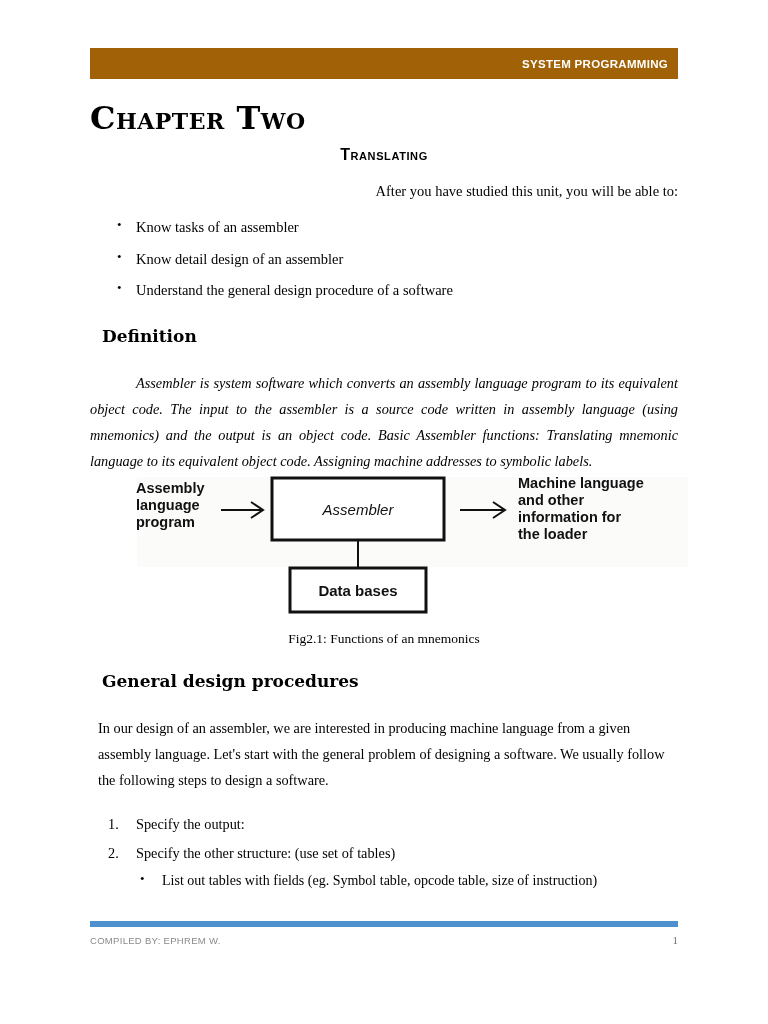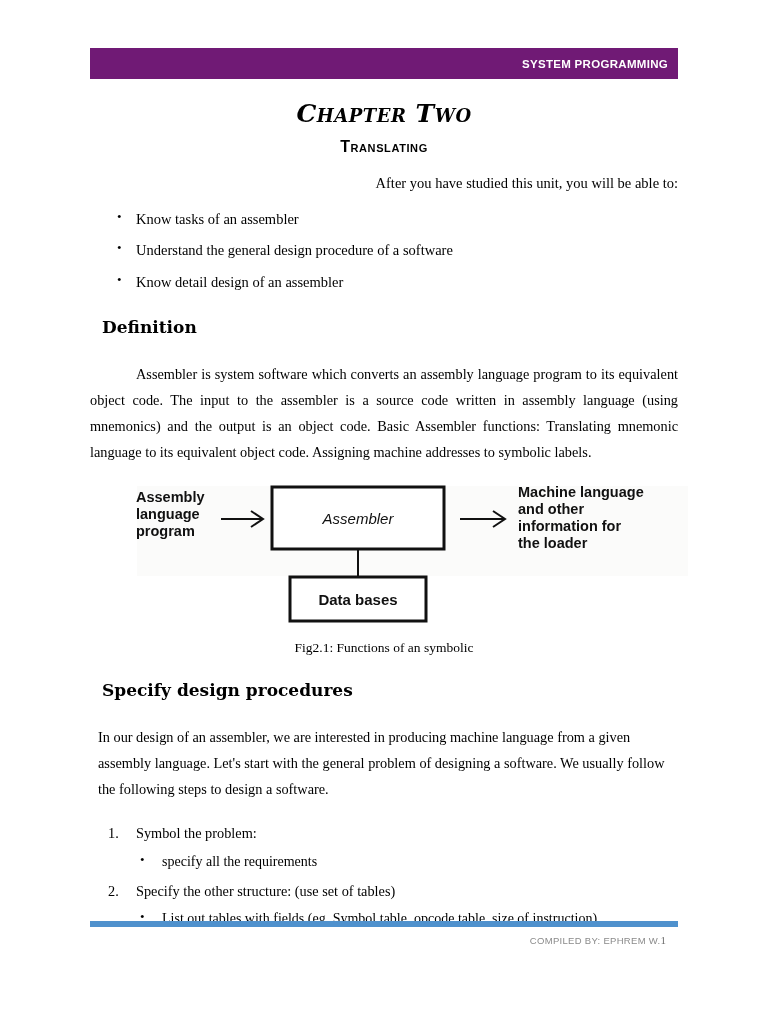--- a/index.html
+++ b/index.html
@@ -46,30 +46,28 @@
 
   
   .content {
     position: absolute;
     left: 90px;
     top: 92px;
     width: 588px;
   }
 
   .chapter-title {
-    text-align: center;
     font-family: "DejaVu Serif", "Liberation Serif", serif;
-    font-size: 25px;
+    font-size: 32px;
     font-weight: bold;
     font-variant: small-caps;
     letter-spacing: 0.5px;
     margin: 0;
     padding-top: 7px;
     line-height: 1.2;
-    font-style: italic;
   }
 
   .chapter-subtitle {
     text-align: center;
     font-family: "Liberation Sans", sans-serif;
     font-size: 16px;
     font-weight: bold;
     font-variant: small-caps;
     letter-spacing: 0.6px;
     margin: 0;
@@ -114,36 +112,36 @@
     padding-bottom: 2px;
   }
 
   p.body-just {
     font-size: 14.3px;
     text-align: justify;
     text-justify: inter-word;
     line-height: 1.82;
     margin: 0;
     padding-top: 10px;
+    font-style: italic;
   }
   p.body-just.indented {
     text-indent: 46px;
   }
 
   p.body-plain {
     font-size: 14.3px;
     line-height: 1.82;
     margin: 8px;
     padding-top: 10px;
   }
 
   
   .figure-wrap {
     position: relative;
-    margin-top: 18px;
     height: 155px;
   }
   .figure-bg {
     position: absolute;
     left: 47px;
     top: 3px;
     width: 551px;
     height: 90px;
     background: #fbfbfa;
   }
@@ -207,58 +205,58 @@
   .footer-rule {
     position: absolute;
     left: 90px;
     top: 921px;
     width: 588px;
     height: 6px;
     background: #4f91cd;
   }
   .footer-row {
     position: absolute;
-    left: 78px;
+    left: 90px;
     top: 934px;
     width: 588px;
     display: flex;
     align-items: baseline;
-    justify-content: flex-end;
+    justify-content: space-between;
     font-family: "Liberation Sans", sans-serif;
     font-size: 9.5px;
     color: #8a8a8a;
     letter-spacing: 0.3px;
   }
   .footer-row .page-number {
     font-family: "Liberation Serif", serif;
     font-size: 11px;
     color: #6f6f6f;
     letter-spacing: 0;
   }
 </style>
 </head>
 <body>
 
 <div class="page">
 
-  <div class="header-band" style="background: #701a75;">
+  <div class="header-band" style="background: #a16207;">
     <span class="header-title">SYSTEM PROGRAMMING</span>
   </div>
 
   <div class="content">
 
     <h1 class="chapter-title">Chapter Two</h1>
     <h2 class="chapter-subtitle">Translating</h2>
 
     <p class="intro-line">After you have studied this unit, you will be able to:</p>
 
     <ul class="bullets">
       <li>Know tasks of an assembler</li>
+      <li>Know detail design of an assembler</li>
       <li>Understand the general design procedure of a software</li>
-      <li>Know detail design of an assembler</li>
     </ul>
 
     <h2 class="section">Definition</h2>
     <p class="body-just indented">Assembler is system software which converts an assembly language program to its equivalent object code. The input to the assembler is a source code written in assembly language (using mnemonics) and the output is an object code. Basic Assembler functions:  Translating mnemonic language to its equivalent object code. Assigning machine addresses to symbolic labels.</p>
 
     <div class="figure-wrap">
       <div class="figure-bg"></div>
       <svg class="figure-svg" viewBox="0 0 560 155">
 
         <text id="fig-in-0" x="6" y="19" font-family="Liberation Sans, sans-serif" font-size="14.5" font-weight="bold" fill="#111">Assembly</text>
@@ -279,32 +277,29 @@
         <line x1="330" y1="36" x2="374" y2="36" stroke="#111" stroke-width="2"></line>
         <polyline points="363,28 375,36 363,44" fill="none" stroke="#111" stroke-width="2"></polyline>
 
         <text id="fig-out-0" x="388" y="14" font-family="Liberation Sans, sans-serif" font-size="14.5" font-weight="bold" fill="#111">Machine language</text>
         <text id="fig-out-1" x="388" y="31" font-family="Liberation Sans, sans-serif" font-size="14.5" font-weight="bold" fill="#111">and other</text>
         <text id="fig-out-2" x="388" y="48" font-family="Liberation Sans, sans-serif" font-size="14.5" font-weight="bold" fill="#111">information for</text>
         <text id="fig-out-3" x="388" y="65" font-family="Liberation Sans, sans-serif" font-size="14.5" font-weight="bold" fill="#111">the loader</text>
       </svg>
     </div>
 
-    <p class="fig-caption">Fig2.1: Functions of an symbolic</p>
-
-    <h2 class="section">Specify design procedures</h2>
+    <p class="fig-caption">Fig2.1: Functions of an mnemonics</p>
+
+    <h2 class="section">General design procedures</h2>
     <p class="body-plain">In our design of an assembler, we are interested in producing machine language from a given assembly language. Let's start with the general problem of designing a software. We usually follow the following steps to design a software.</p>
 
     <ol class="steps">
       <li class="step">
         <span class="step-num">1.</span>
-        <span>Symbol the problem:</span>
-        <ul class="subbullets">
-          <li>specify all the requirements</li>
-        </ul>
+        <span>Specify the output:</span>
       </li>
       <li class="step">
         <span class="step-num">2.</span>
         <span>Specify the other structure: (use set of tables)</span>
         <ul class="subbullets">
           <li>List out tables with fields (eg. Symbol table, opcode table, size of instruction)</li>
         </ul>
       </li>
     </ol>
 

